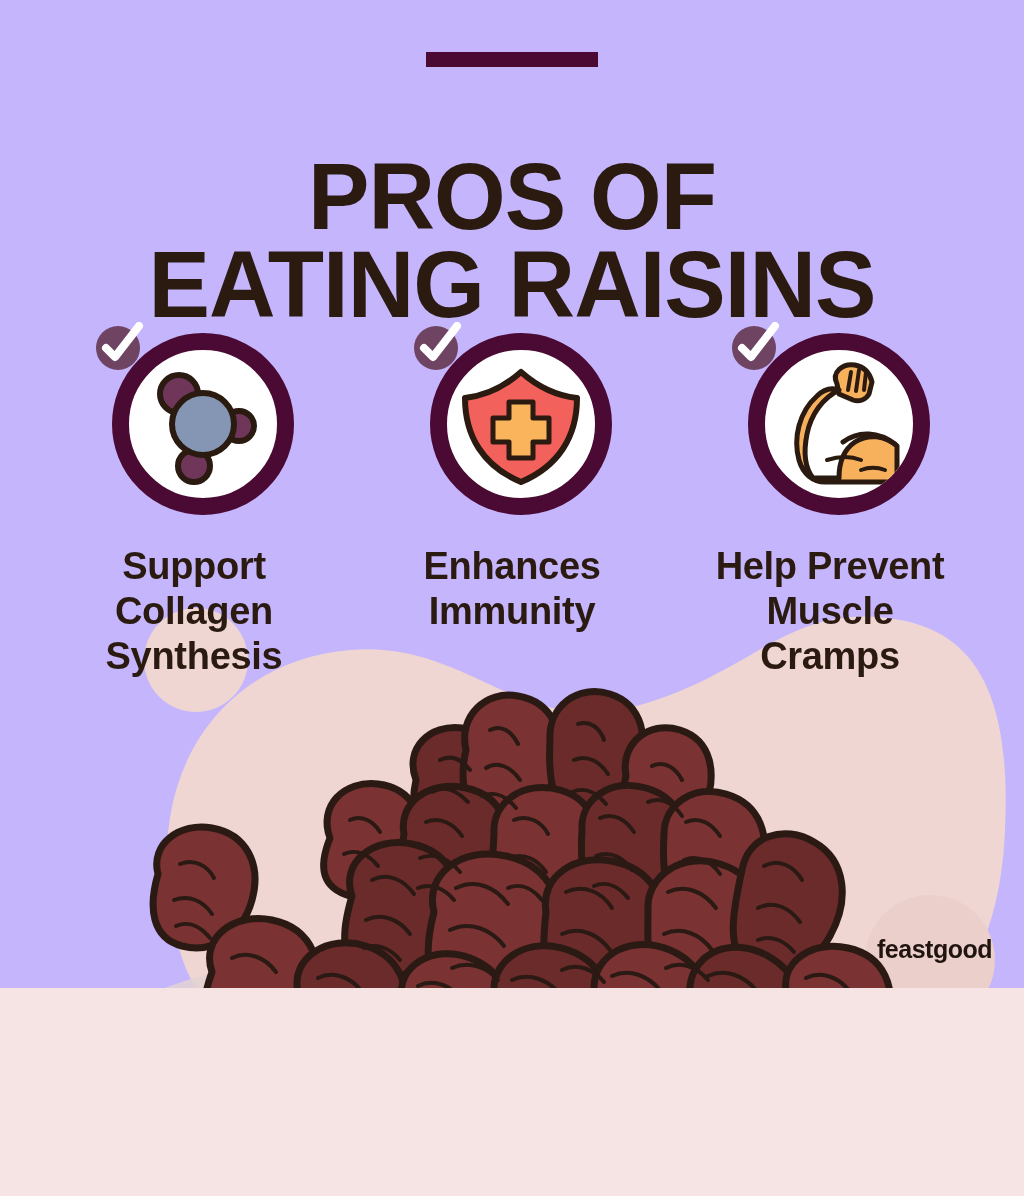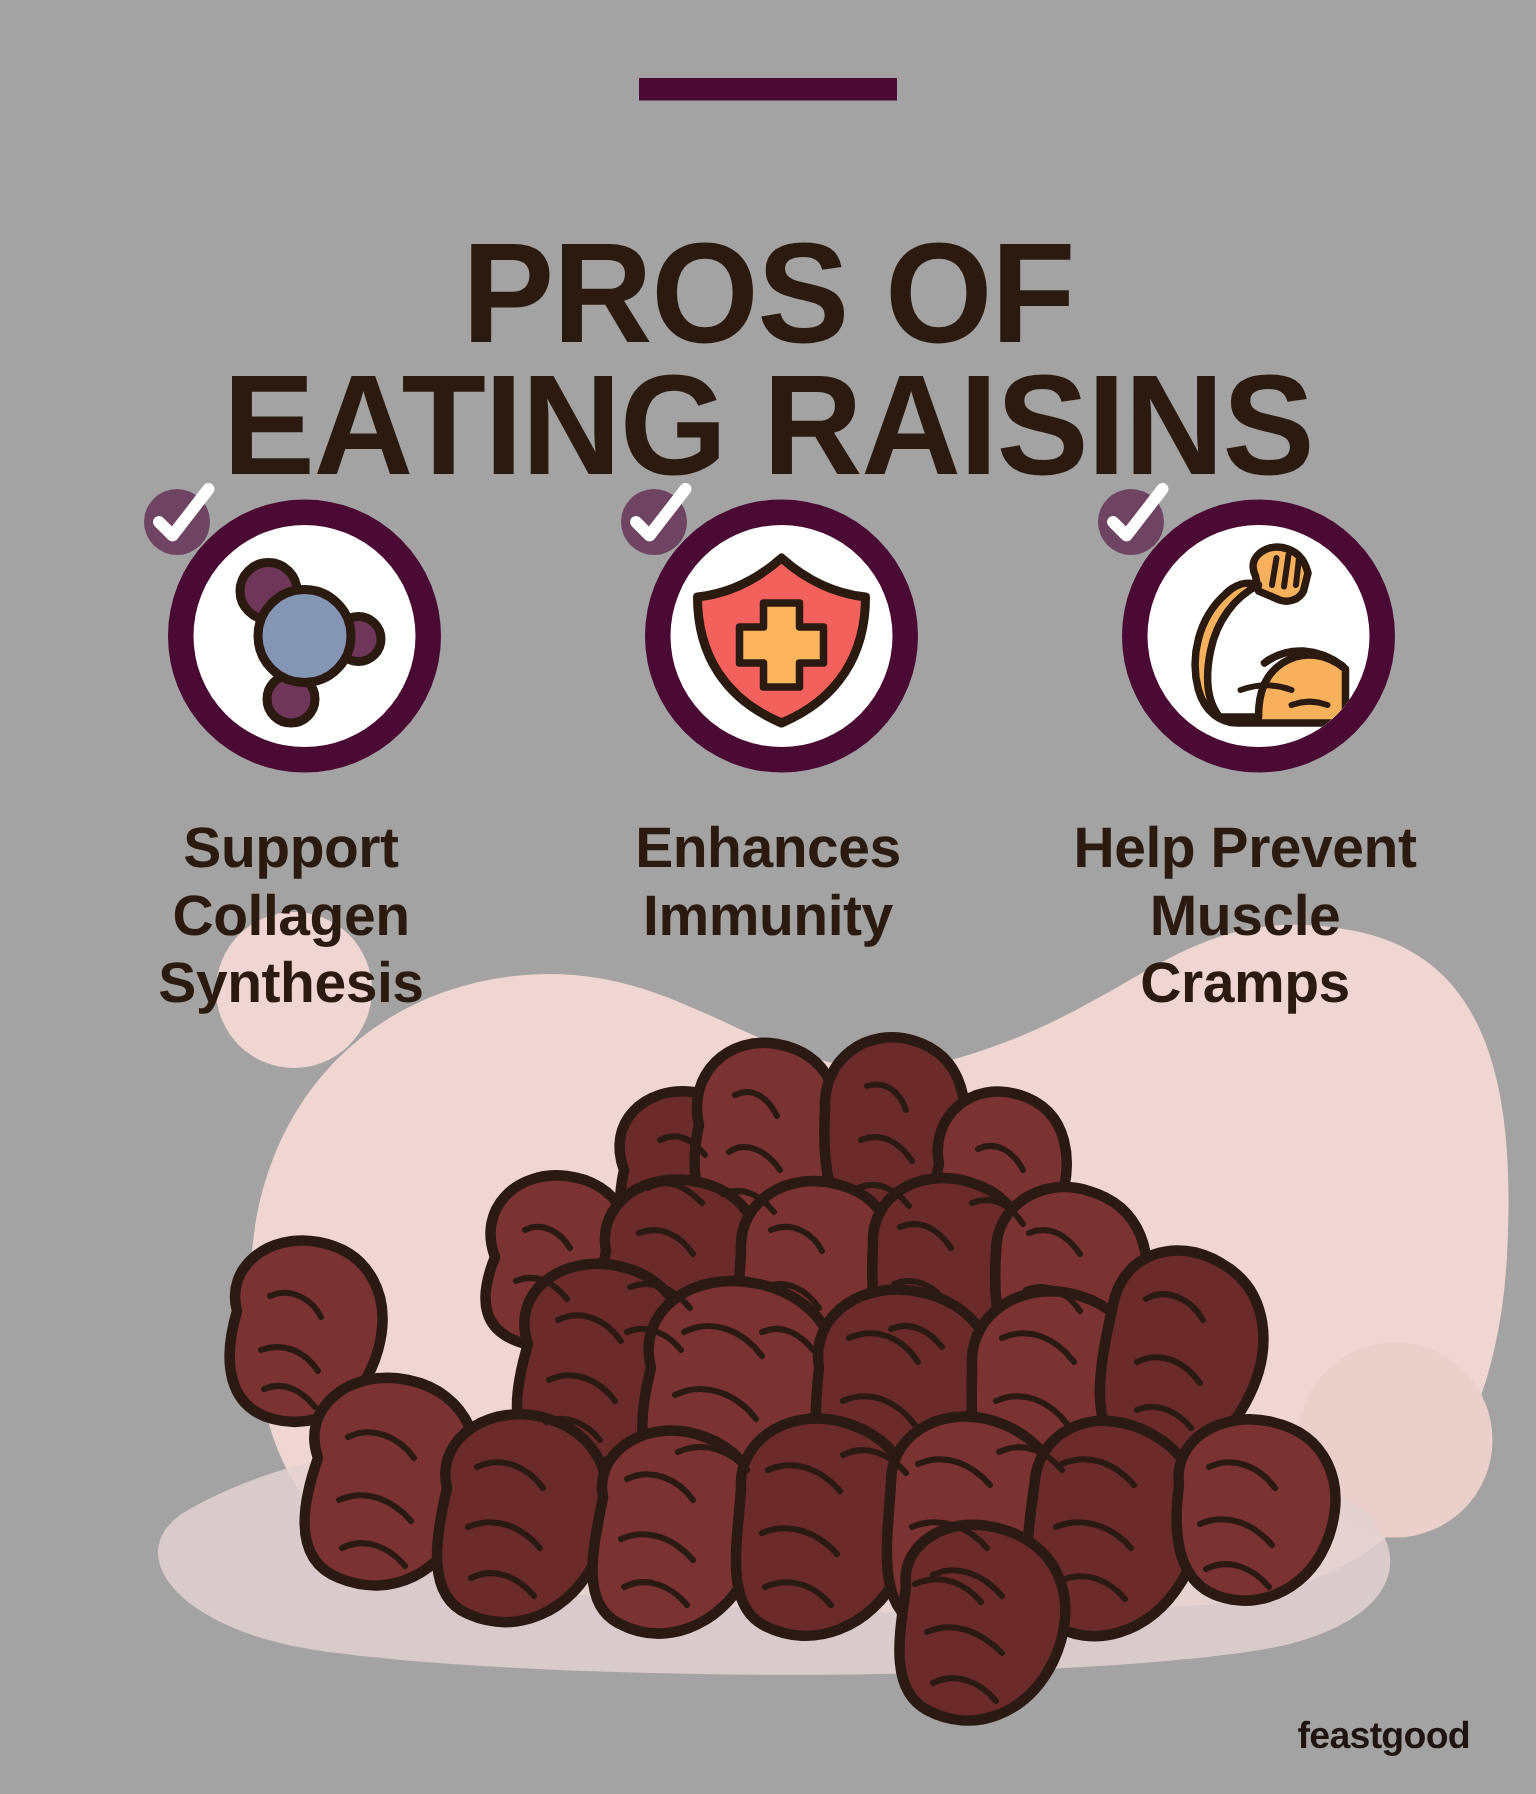--- a/index.html
+++ b/index.html
@@ -9,22 +9,22 @@
   body {
     width: 1024px;
     height: 1196px;
     overflow: hidden;
     font-family: "Liberation Sans", sans-serif;
     background: #F6E4E4;
   }
   .poster {
     position: relative;
     width: 1024px;
-    height: 1196px;
-    background: #a3a3a3;
+    height: 988px;
+    background: #c4b5fd;
     overflow: hidden;
   }
 
   
   .bg-art {
     position: absolute;
     left: 0; top: 0;
     width: 1024px; height: 1196px;
     pointer-events: none;
   }
@@ -120,21 +120,21 @@
     position: absolute;
     left: 0;
     top: 620px;
     width: 1024px;
     height: 560px;
   }
 
   
   .logo {
     position: absolute;
-    right: 44px;
+    right: 32px;
     bottom: 24px;
     color: #1F1410;
     font-family: "Liberation Sans", sans-serif;
     font-weight: 700;
     font-size: 25px;
     letter-spacing: -0.5px;
   }
 </style>
 </head>
 <body>

